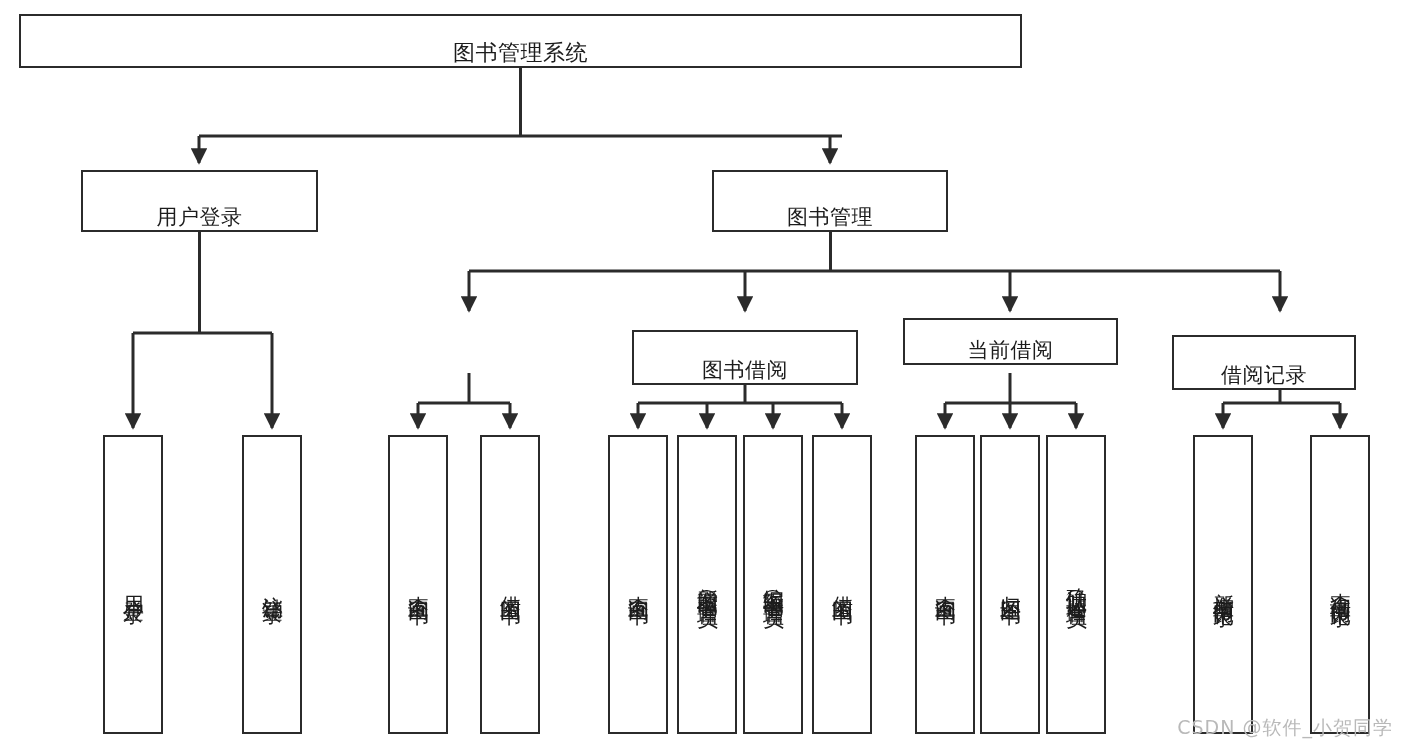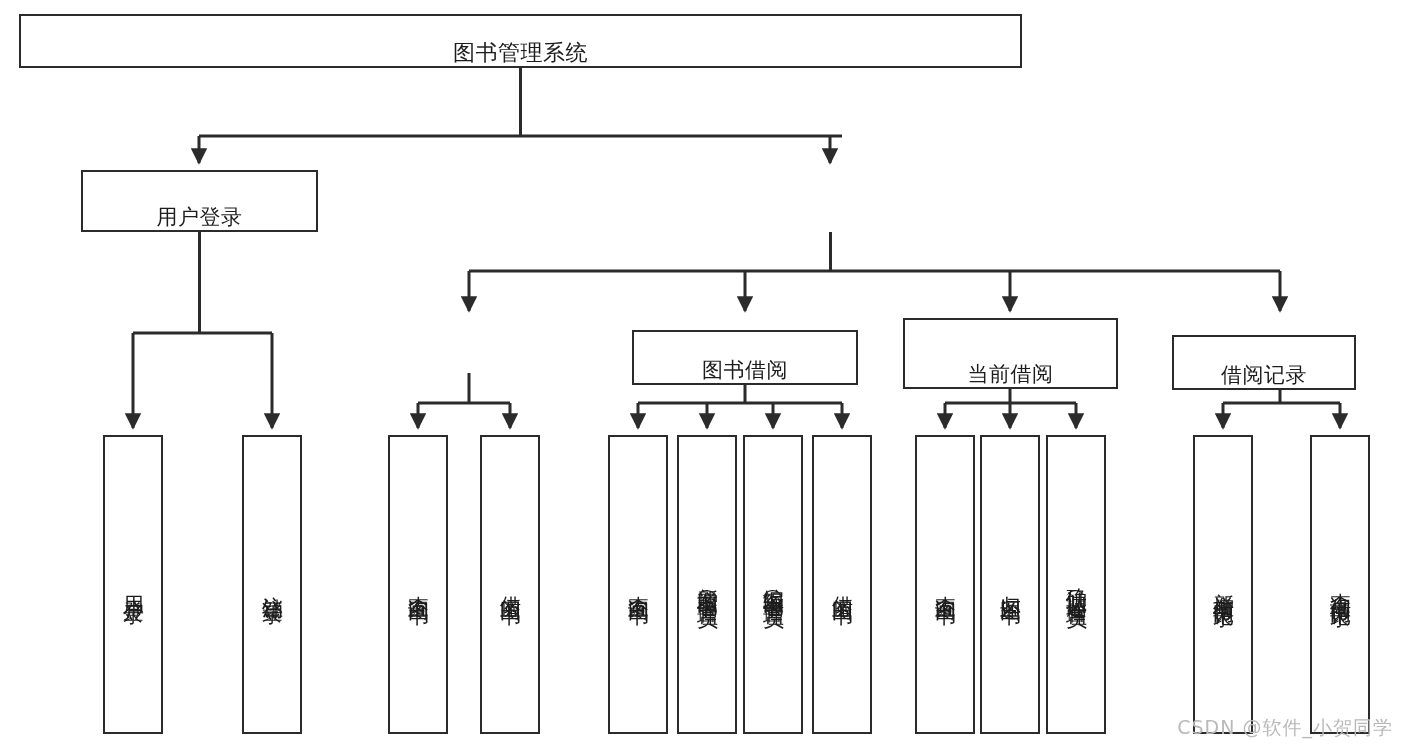--- a/index.html
+++ b/index.html
@@ -107,25 +107,28 @@
     </g>
   </svg>
 
   <div class="node h-node root-node" style="left:19px;top:14px;width:1003px;height:54px;">
     <span class="node-label">图书管理系统</span>
   </div>
 
   <div class="node h-node" style="left:81px;top:170px;width:237px;height:62px;">
     <span class="node-label">用户登录</span>
   </div>
+  <div class="node h-node" style="left:712px;top:170px;width:236px;height:62px;">
+    <span class="node-label">图书管理</span>
+  </div>
 
   <div class="node h-node" style="left:632px;top:318px;width:226px;height:55px;margin-top:12px;">
     <span class="node-label">图书借阅</span>
   </div>
-  <div class="node h-node" style="left:903px;top:318px;width:215px;height:71px;">
+  <div class="node h-node" style="left:903px;top:318px;width:215px;height:47px;">
     <span class="node-label">当前借阅</span>
   </div>
   <div class="node h-node" style="left:1172px;top:335px;width:184px;height:55px;">
     <span class="node-label">借阅记录</span>
   </div>
 
   <div class="node v-node" style="left:103px;top:435px;width:60px;height:299px;">
     <span class="node-label">用户登录</span>
   </div>
   <div class="node v-node" style="left:242px;top:435px;width:60px;height:299px;">

